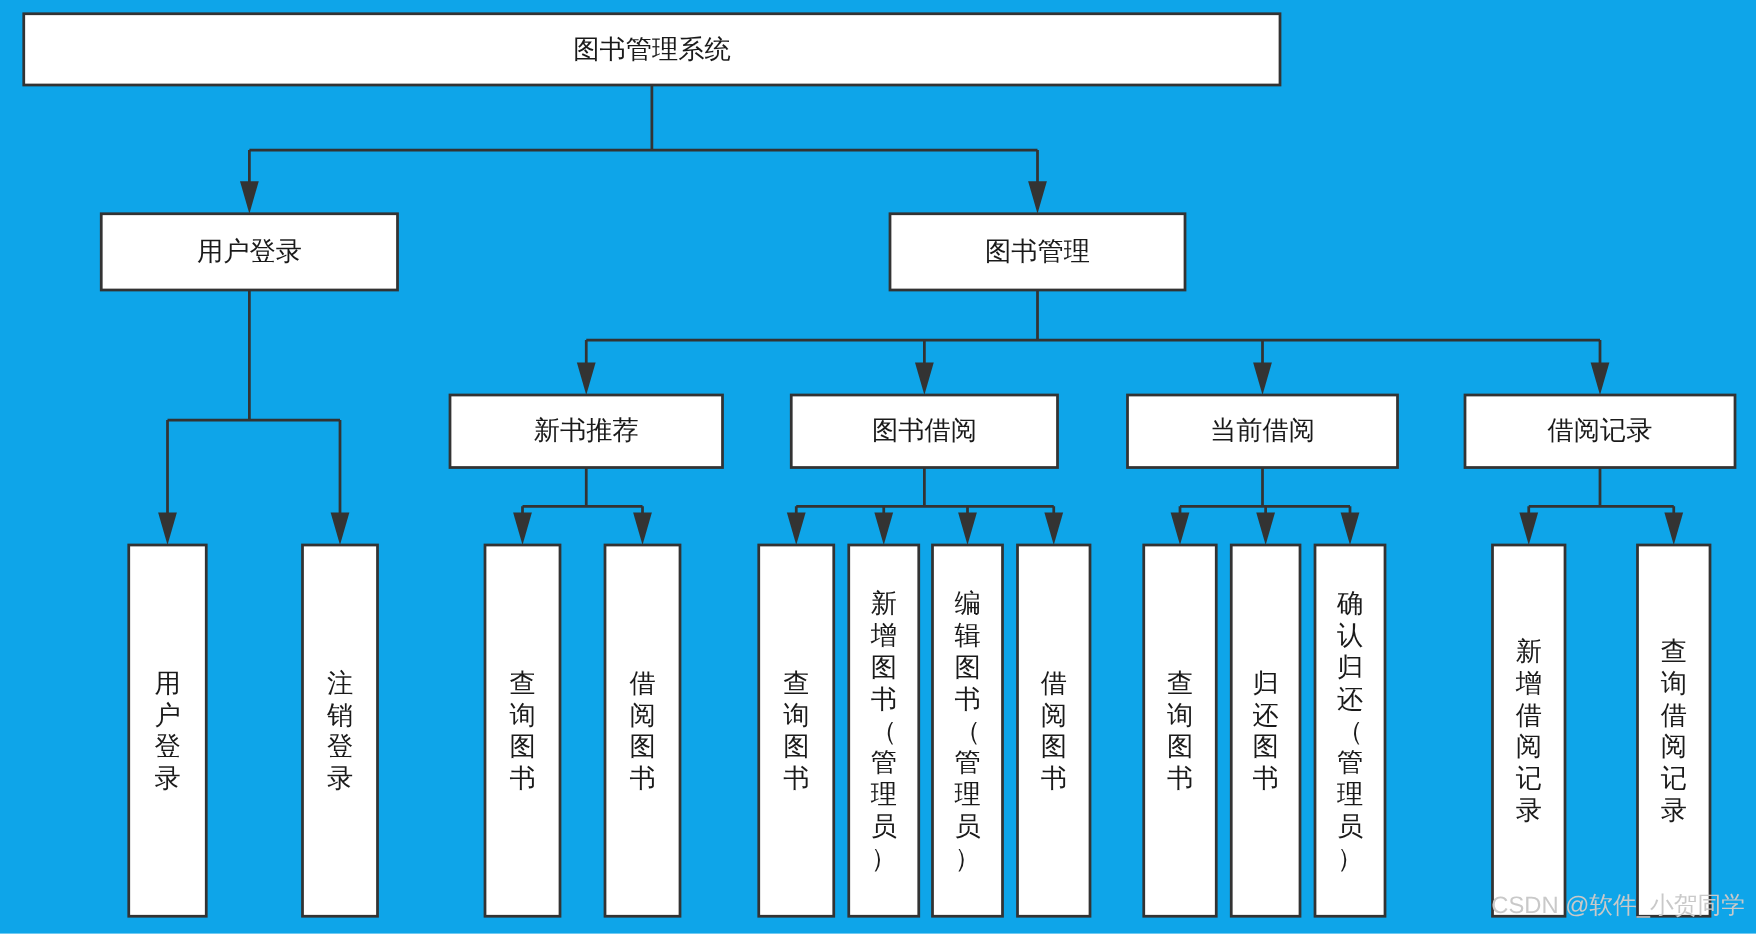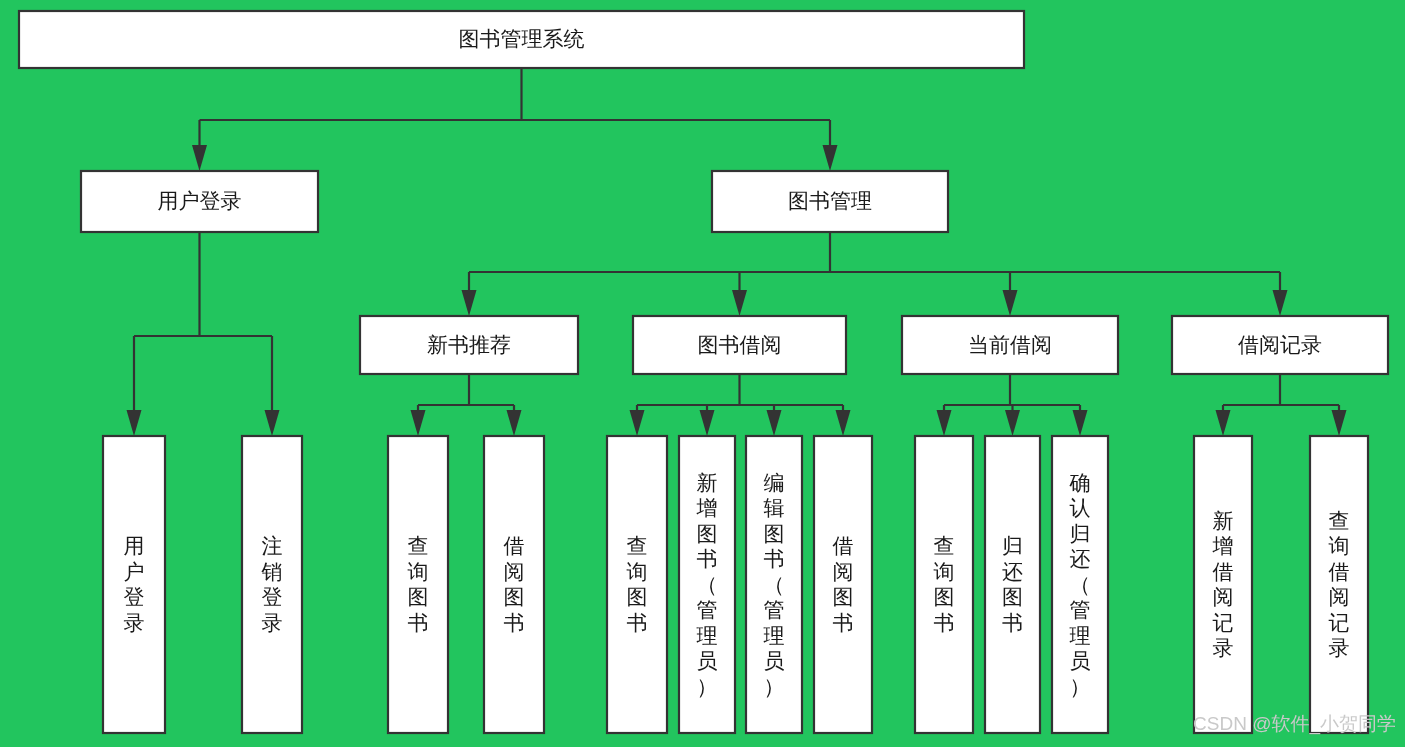--- a/index.html
+++ b/index.html
@@ -8,21 +8,21 @@
     padding: 0;
     background: #ffffff;
   }
   body {
     font-family: "Liberation Sans", "DejaVu Sans", sans-serif;
   }
   #diagram-root {
     position: relative;
     width: 1405px;
     height: 747px;
-    background: #22c55e;
+    background: #0ea5e9;
     overflow: hidden;
   }
   svg#diagram-svg {
     position: absolute;
     left: 0;
     top: 0;
     width: 1405px;
     height: 747px;
     display: block;
   }

